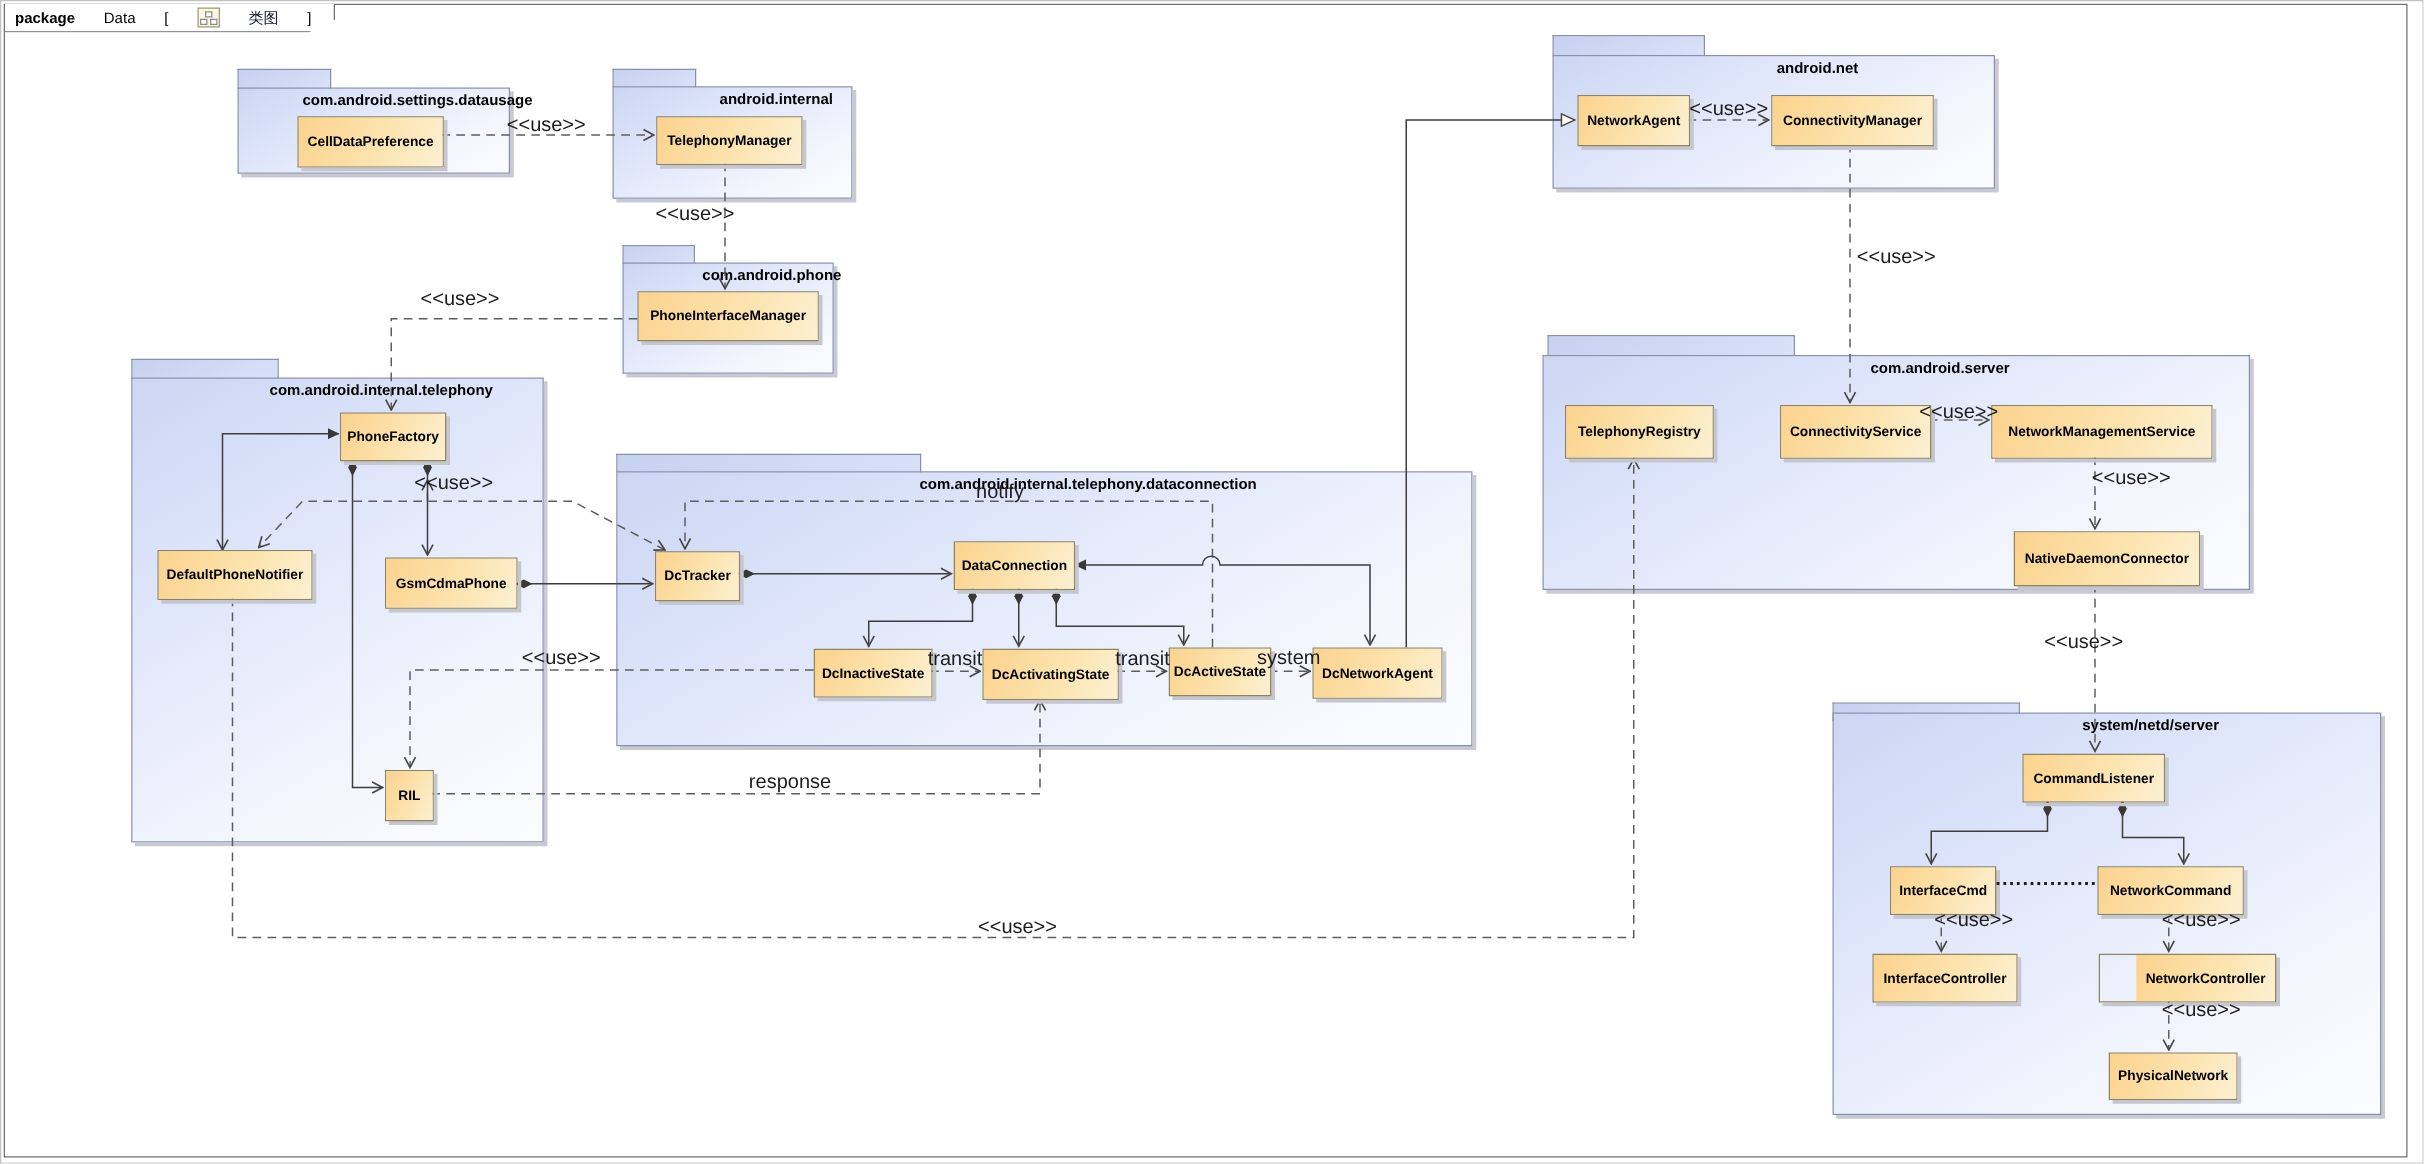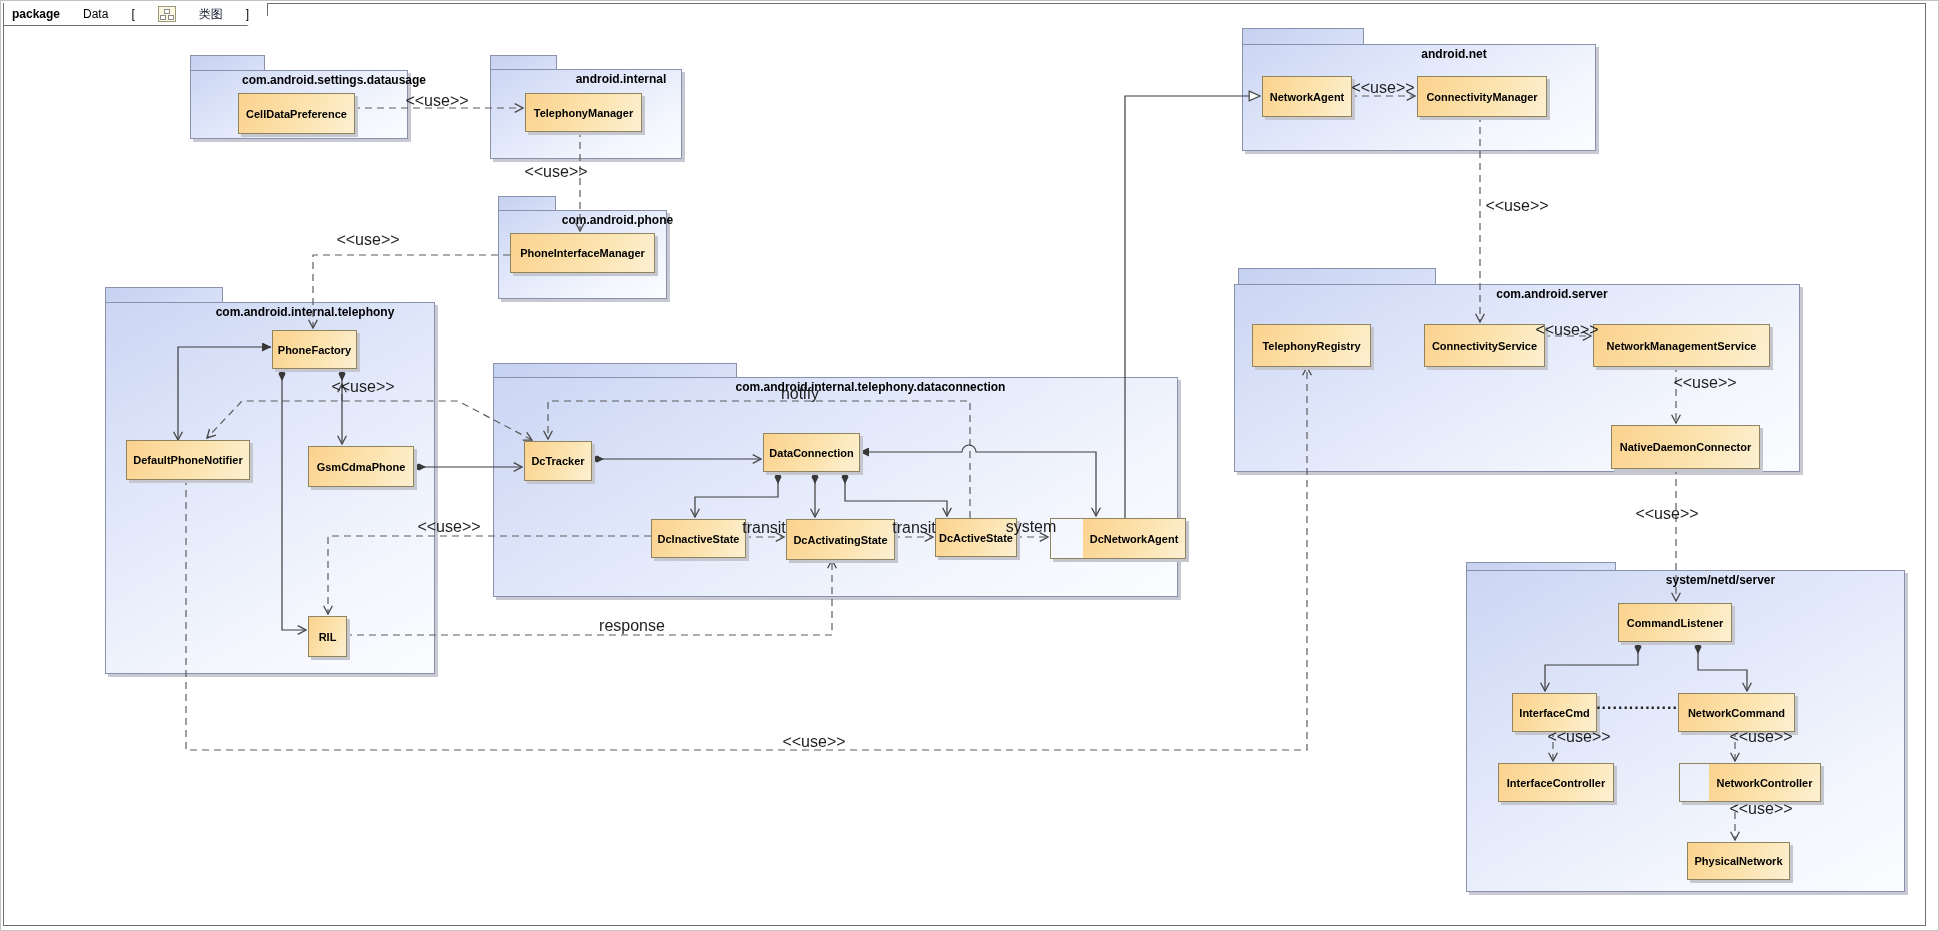--- a/index.html
+++ b/index.html
@@ -200,21 +200,21 @@
       <div class="cls" style="left: 786px; top: 519px; width: 107px; height: 39px;">
         <div class="cls-name">DcActivatingState</div>
         <div class="cls-comp"></div>
         <div class="cls-comp"></div>
       </div>
       <div class="cls" style="left: 935px; top: 518px; width: 80px; height: 37px;">
         <div class="cls-name">DcActiveState</div>
         <div class="cls-comp"></div>
         <div class="cls-comp"></div>
       </div>
-      <div class="cls" style="left: 1050px; top: 518px; width: 102px; height: 39px; padding-left: 32px;">
+      <div class="cls" style="left: 1050px; top: 518px; width: 102px; height: 39px;">
         <div class="cls-name">DcNetworkAgent</div>
         <div class="cls-comp"></div>
         <div class="cls-comp"></div>
       </div>
       <div class="cls" style="left: 1262px; top: 76px; width: 88px; height: 39px;">
         <div class="cls-name">NetworkAgent</div>
         <div class="cls-comp"></div>
         <div class="cls-comp"></div>
       </div>
       <div class="cls" style="left: 1417px; top: 76px; width: 128px; height: 39px;">

